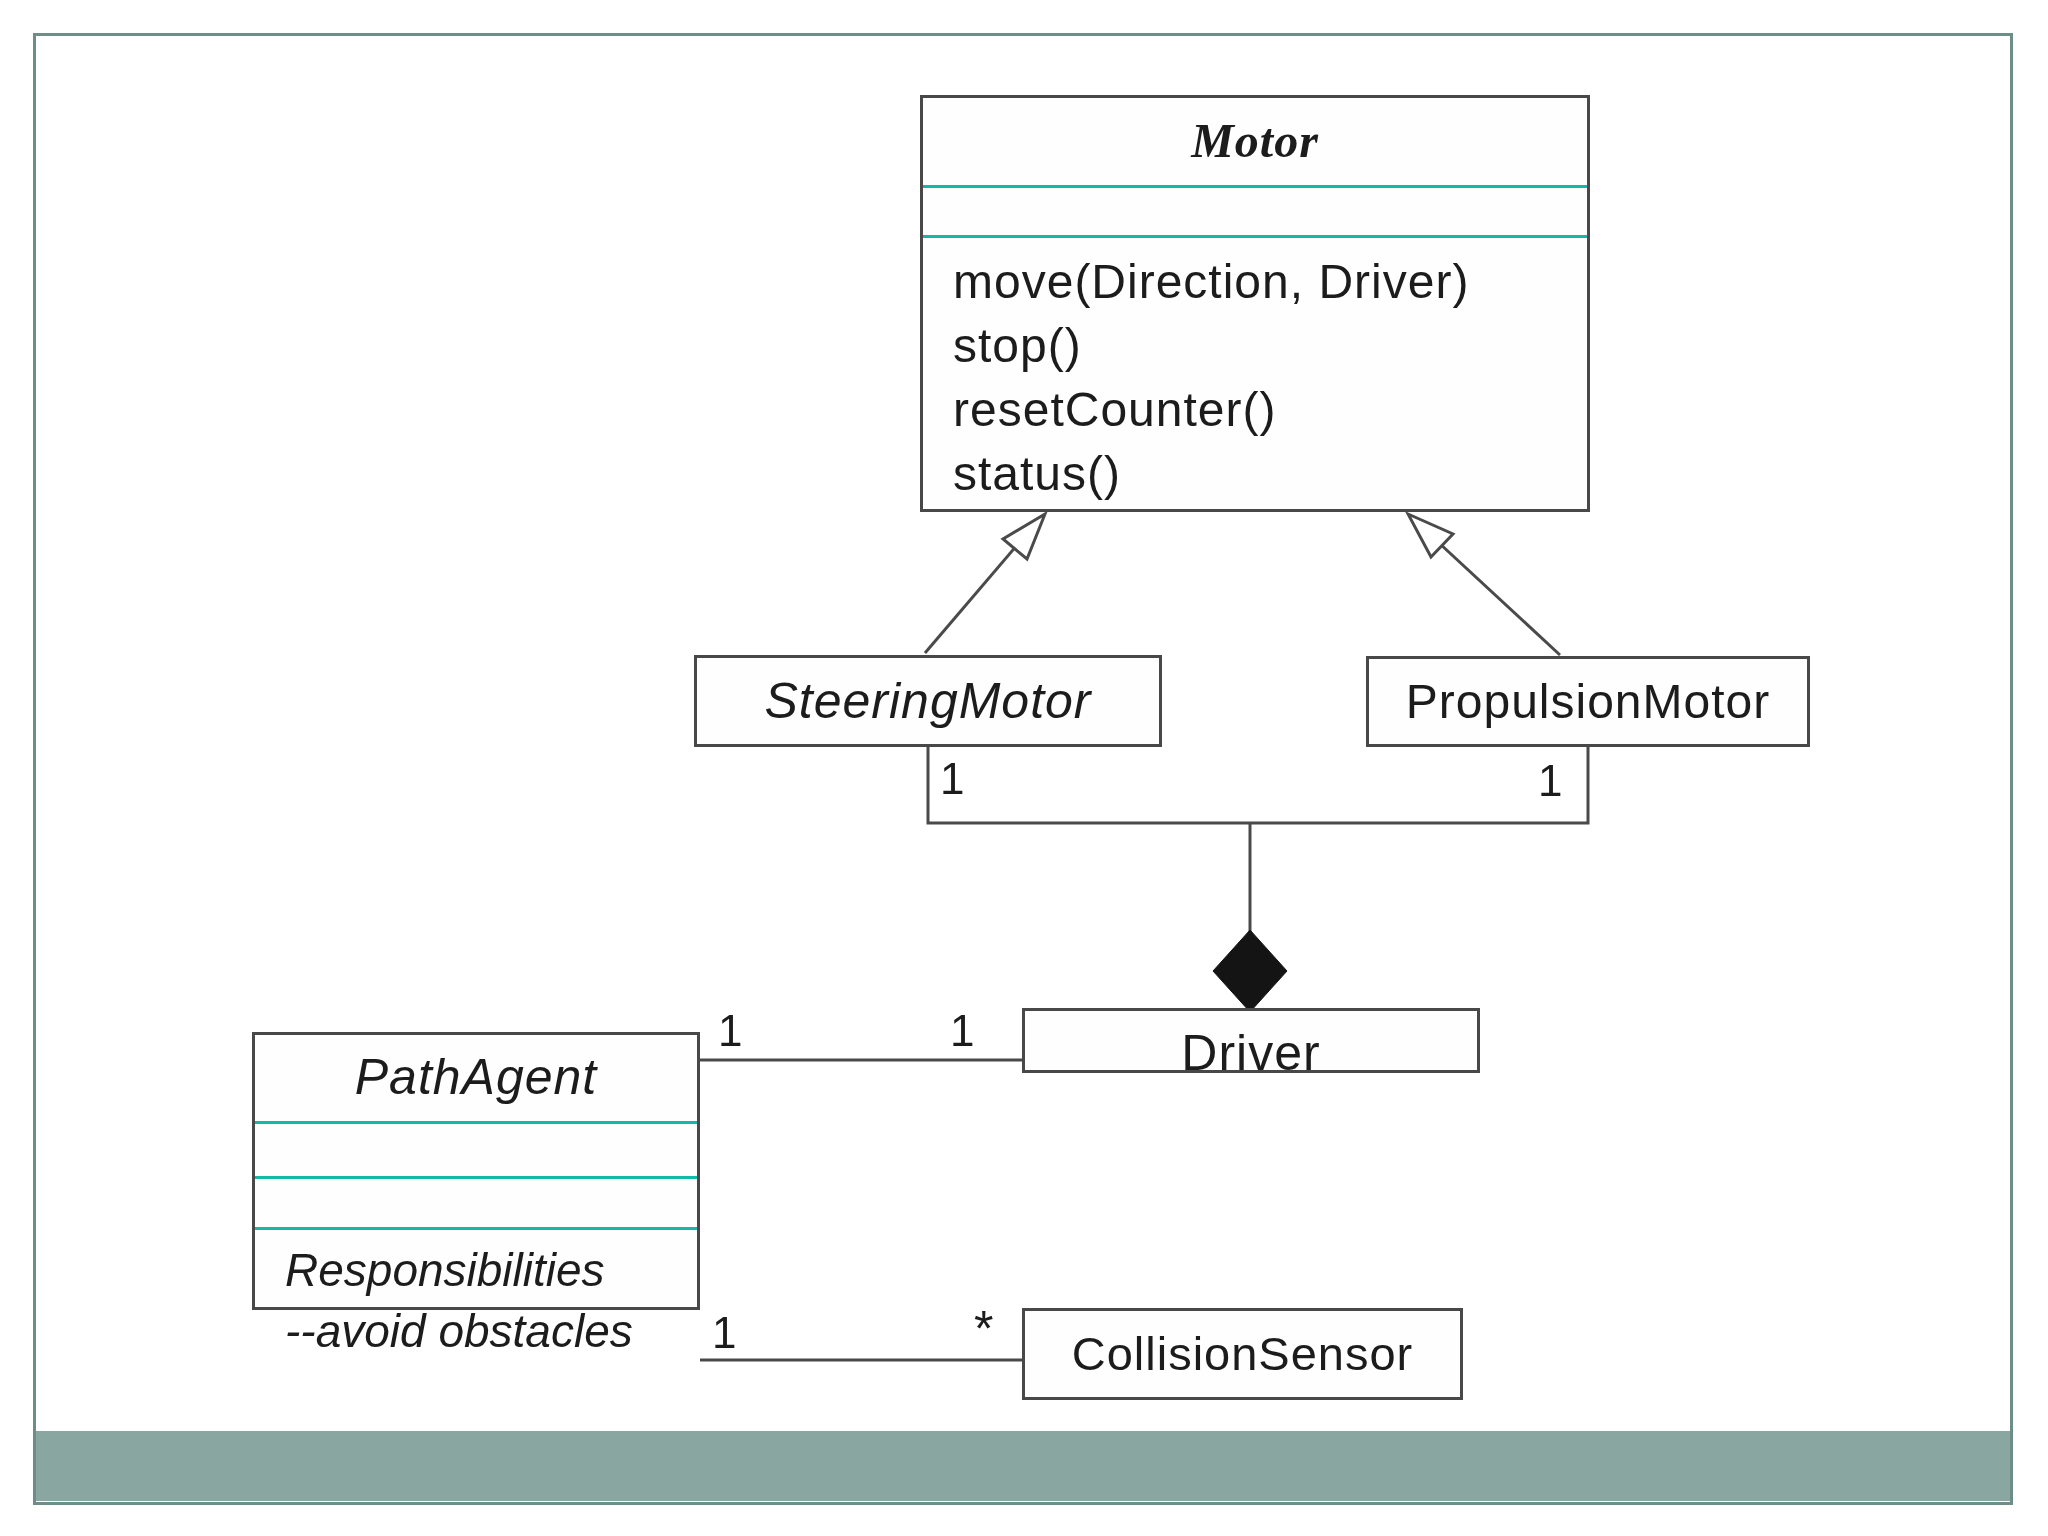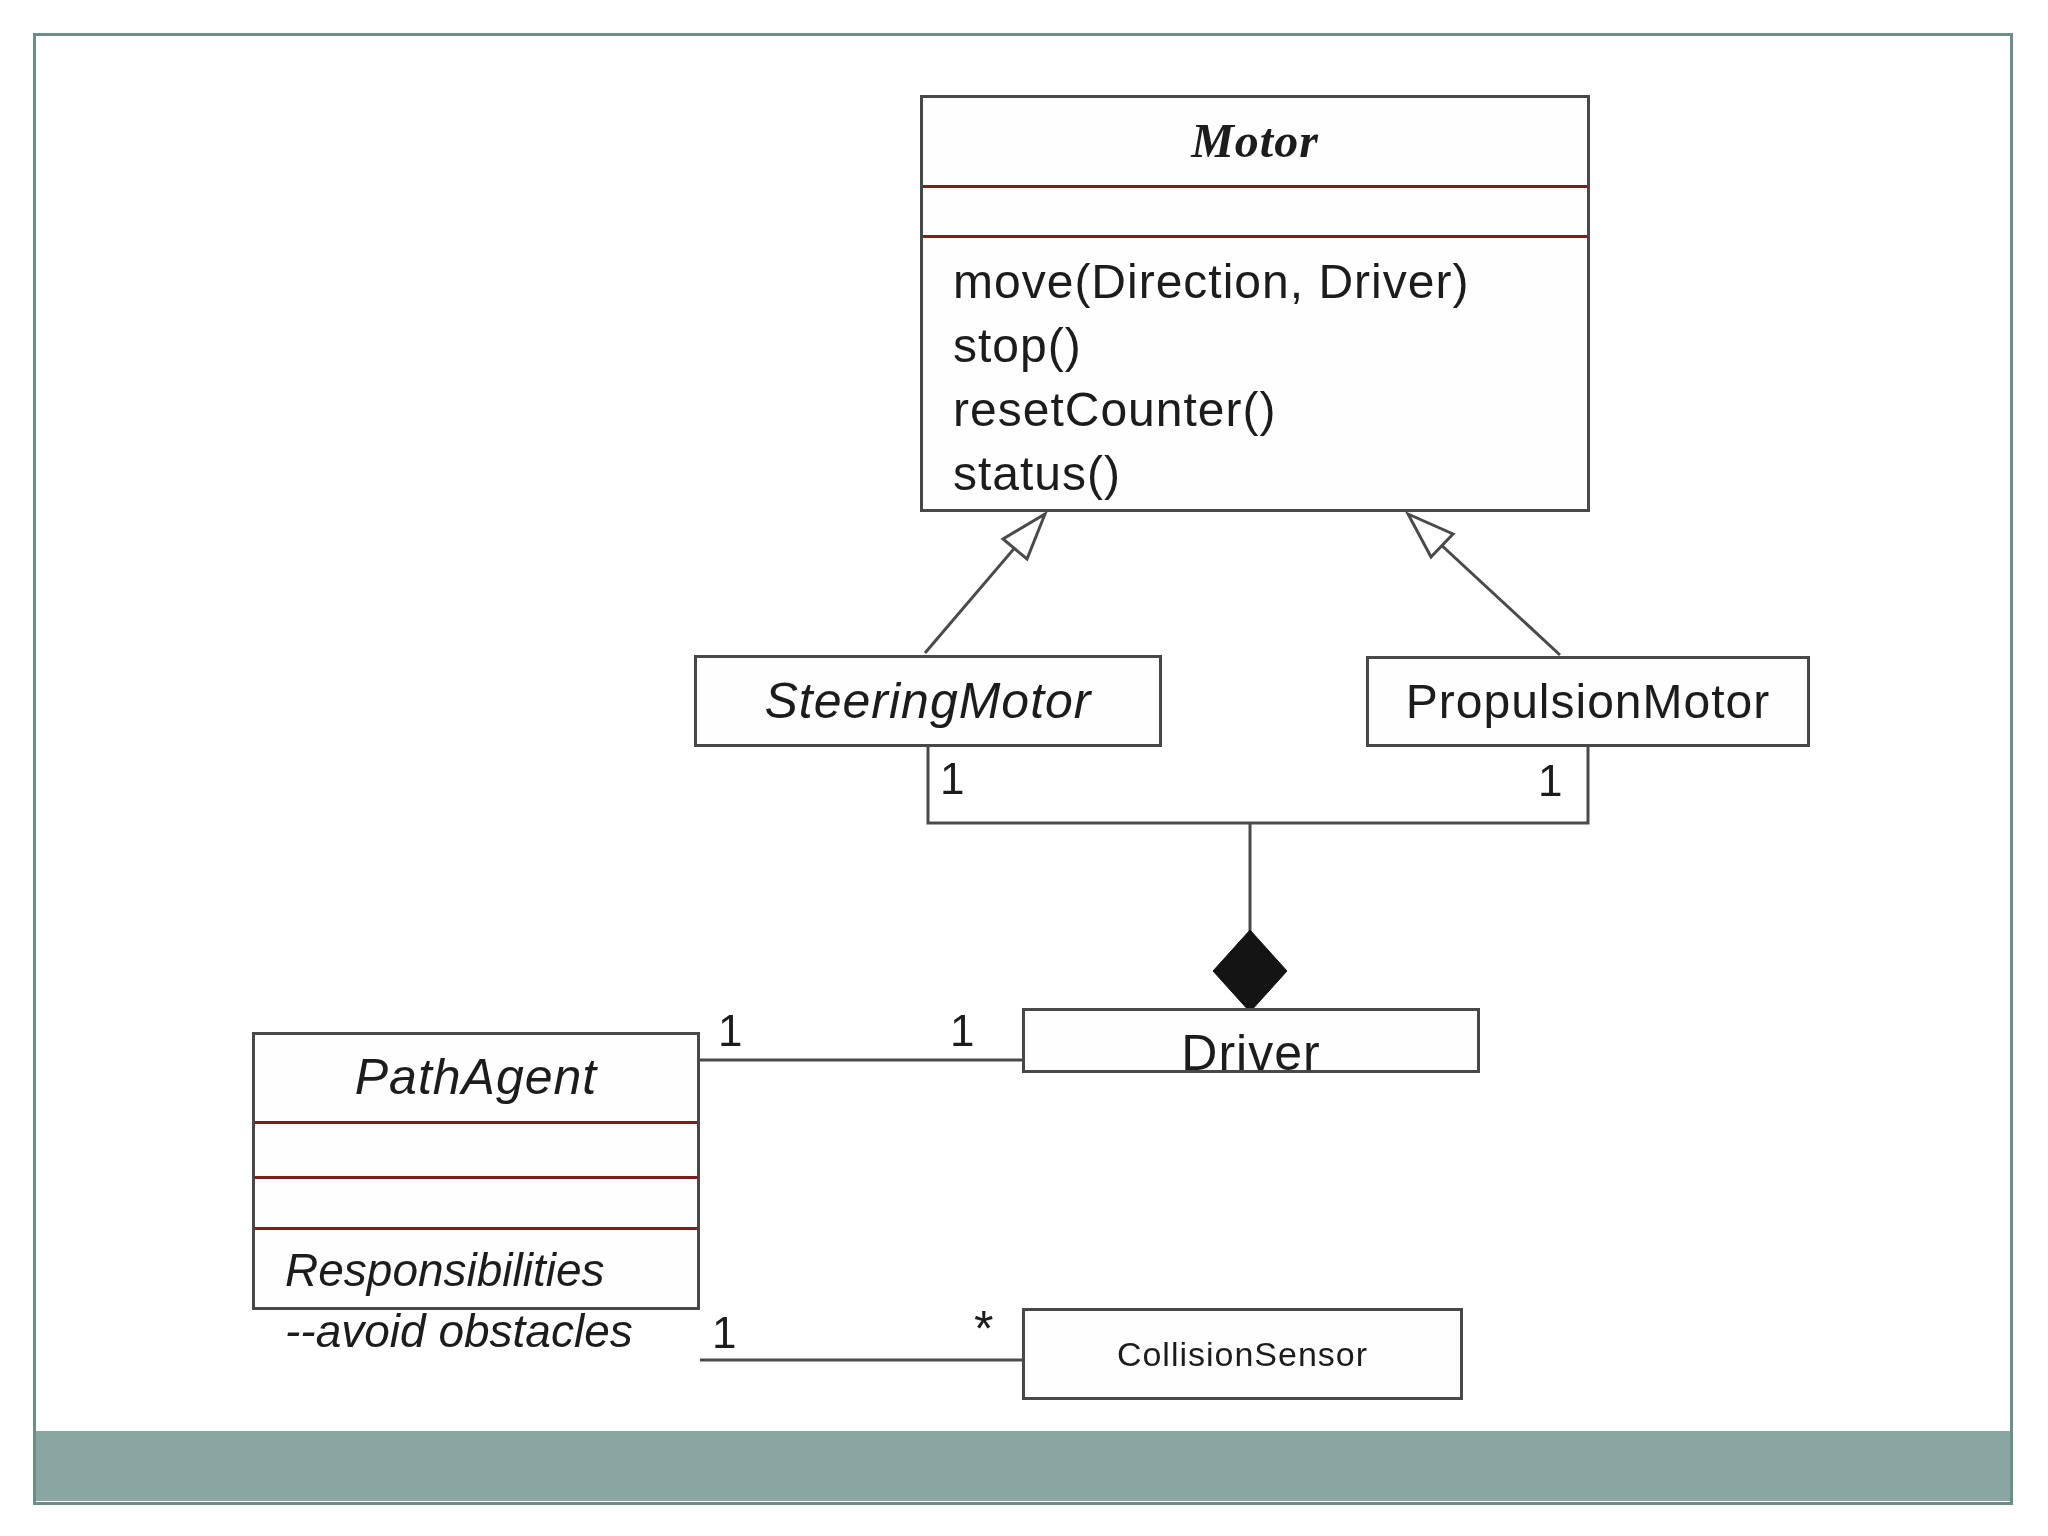--- a/index.html
+++ b/index.html
@@ -14,37 +14,37 @@
 
   
   svg.wires{position:absolute;left:0;top:0;width:2048px;height:1536px;}
   .wire{stroke:var(--line,#4a4a4a);stroke-width:3;fill:none;}
   .hollow{fill:#ffffff;stroke:var(--line,#4a4a4a);stroke-width:3;}
   .solid{fill:#141414;stroke:#141414;}
 
   
   .cls{position:absolute;background:#fefefe;border:3px solid #484848;box-sizing:border-box;}
   .cmp{box-sizing:border-box;}
-  .cmp.b{border-bottom:3px solid #7f1d1d;}
+  .cmp.b{border-bottom:3px solid #14b8a6;}
   .title{text-align:center;font-size:50px;letter-spacing:1px;}
 
   #motor{left:920px;top:95px;width:670px;height:417px;}
   #motor .title{height:90px;line-height:86px;font-family:"Liberation Serif","DejaVu Serif",serif;
                 font-style:italic;font-weight:bold;font-size:48px;}
   #motor .attrs{height:50px;}
   #motor .methods{padding:12px 0 0 30px;font-size:48px;line-height:64px;letter-spacing:1px;}
 
   #steering{left:694px;top:655px;width:468px;height:92px;}
   #steering .title{line-height:86px;font-style:italic;}
   #propulsion{left:1366px;top:656px;width:444px;height:91px;}
   #propulsion .title{line-height:85px;font-size:48px;}
   #driver{left:1022px;top:1008px;width:458px;height:65px;}
   #driver .title{line-height:84px;}
   #collision{left:1022px;top:1308px;width:441px;height:92px;}
-  #collision .title{line-height:86px;font-size:34px;}
+  #collision .title{line-height:86px;font-size:47px;}
 
   #pathagent{left:252px;top:1032px;width:448px;height:278px;font-style:italic;}
   #pathagent .title{height:89px;line-height:85px;}
   #pathagent .e1{height:55px;}
   #pathagent .e2{height:51px;}
   #pathagent .resp{padding:10px 16px 0 30px;font-size:46px;line-height:61px;}
 
   .mult{position:absolute;font-size:44px;color:#1c1c1c;}
   .mult.star{font-size:50px;}
 </style>

